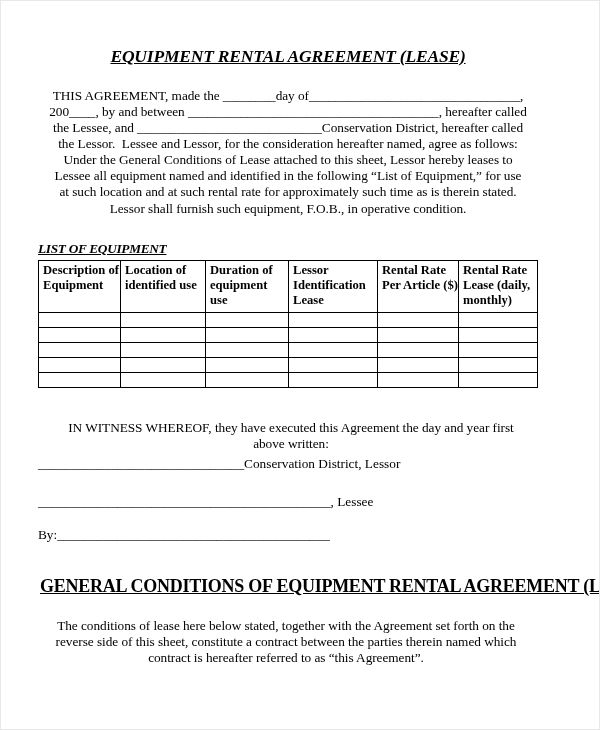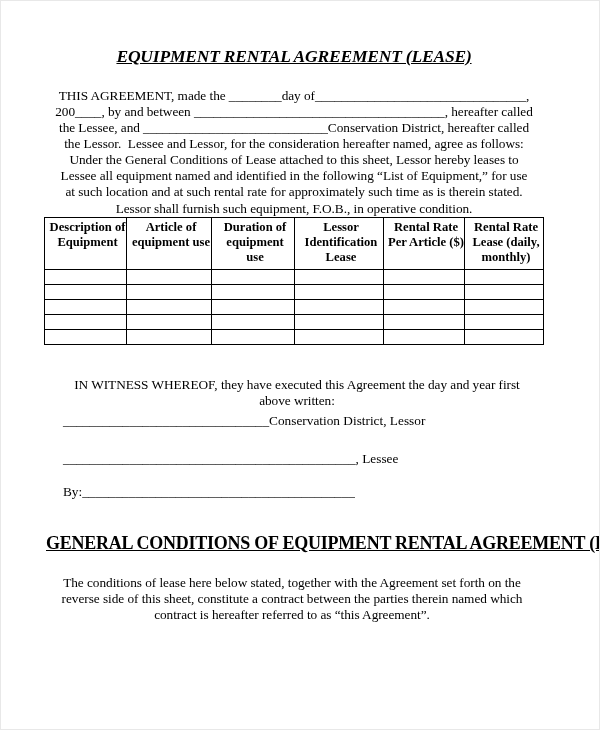--- a/index.html
+++ b/index.html
@@ -15,21 +15,21 @@
     position: relative;
     width: 600px;
     height: 730px;
     box-sizing: border-box;
     background: #ffffff;
     border: 1px solid #e8e8e8;
     overflow: hidden;
   }
   .doc {
     position: absolute;
-    left: 43px;
+    left: 37px;
     top: 0;
     width: 500px;
     height: 730px;
   }
 
   
   .doc-title {
     font-size: 17.5px;
     font-weight: bold;
     font-style: italic;
@@ -77,31 +77,31 @@
   }
   .equip-table td, .equip-table th {
     border: 1.2px solid #000000;
     padding: 0;
     vertical-align: top;
   }
   .equip-table th {
     font-size: 12.6px;
     font-weight: bold;
     line-height: 15.2px;
-    text-align: center;
+    text-align: left;
     padding: 2px 0 4px 4px;
     height: 46px;
     box-sizing: border-box;
   }
   .equip-table td.cell-empty {
     height: 14px;
   }
 
   
-  .sig-block { padding-top: 3px; margin-left: 19px; }
+  .sig-block { padding-top: 3px; }
   .sig-line {
     font-size: 13.3px;
     line-height: 16.1px;
     margin: 0;
     white-space: pre;
   }
   .sig-line-1 { padding-top: 1px; }
   .sig-line-2 { padding-top: 17px; }
   .sig-line-3 { padding-top: 21px; }
 
@@ -131,34 +131,35 @@
 
     <p class="para para-intro">THIS AGREEMENT, made the ________day of________________________________,
 200____, by and between ______________________________________, hereafter called
 the Lessee, and ____________________________Conservation District, hereafter called
 the Lessor.  Lessee and Lessor, for the consideration hereafter named, agree as follows:
 Under the General Conditions of Lease attached to this sheet, Lessor hereby leases to
 Lessee all equipment named and identified in the following “List of Equipment,” for use
 at such location and at such rental rate for approximately such time as is therein stated.
 Lessor shall furnish such equipment, F.O.B., in operative condition.</p>
 
+    <div class="section-heading"><span>LIST OF EQUIPMENT</span></div>
 
     <table class="equip-table">
       <colgroup>
         <col style="width:82px">
         <col style="width:85px">
         <col style="width:83px">
         <col style="width:89px">
         <col style="width:81px">
         <col style="width:79px">
       </colgroup>
       <thead>
         <tr>
           <th>Description of Equipment</th>
-          <th>Article of equipment use</th>
+          <th>Location of identified use</th>
           <th>Duration of equipment use</th>
           <th>Lessor Identification Lease</th>
           <th>Rental Rate Per Article ($)</th>
           <th>Rental Rate Lease (daily, monthly)</th>
         </tr>
       </thead>
       <tbody>
         <tr>
           <td class="cell-empty"></td>
           <td class="cell-empty"></td>

